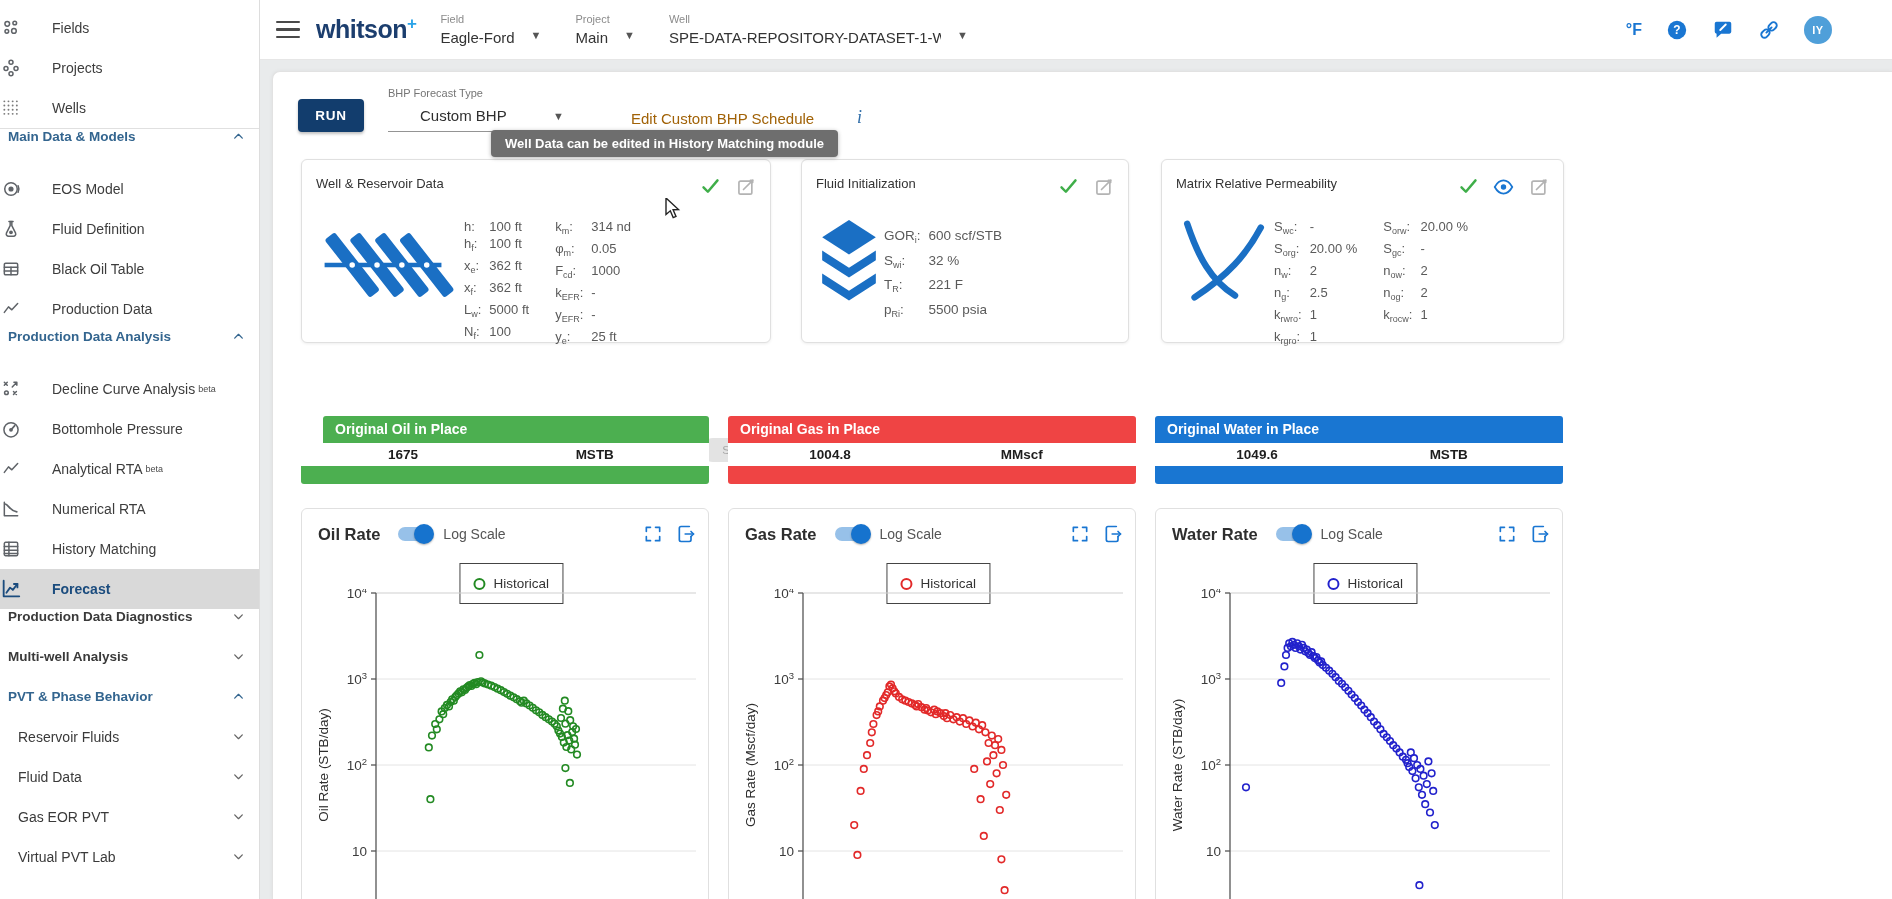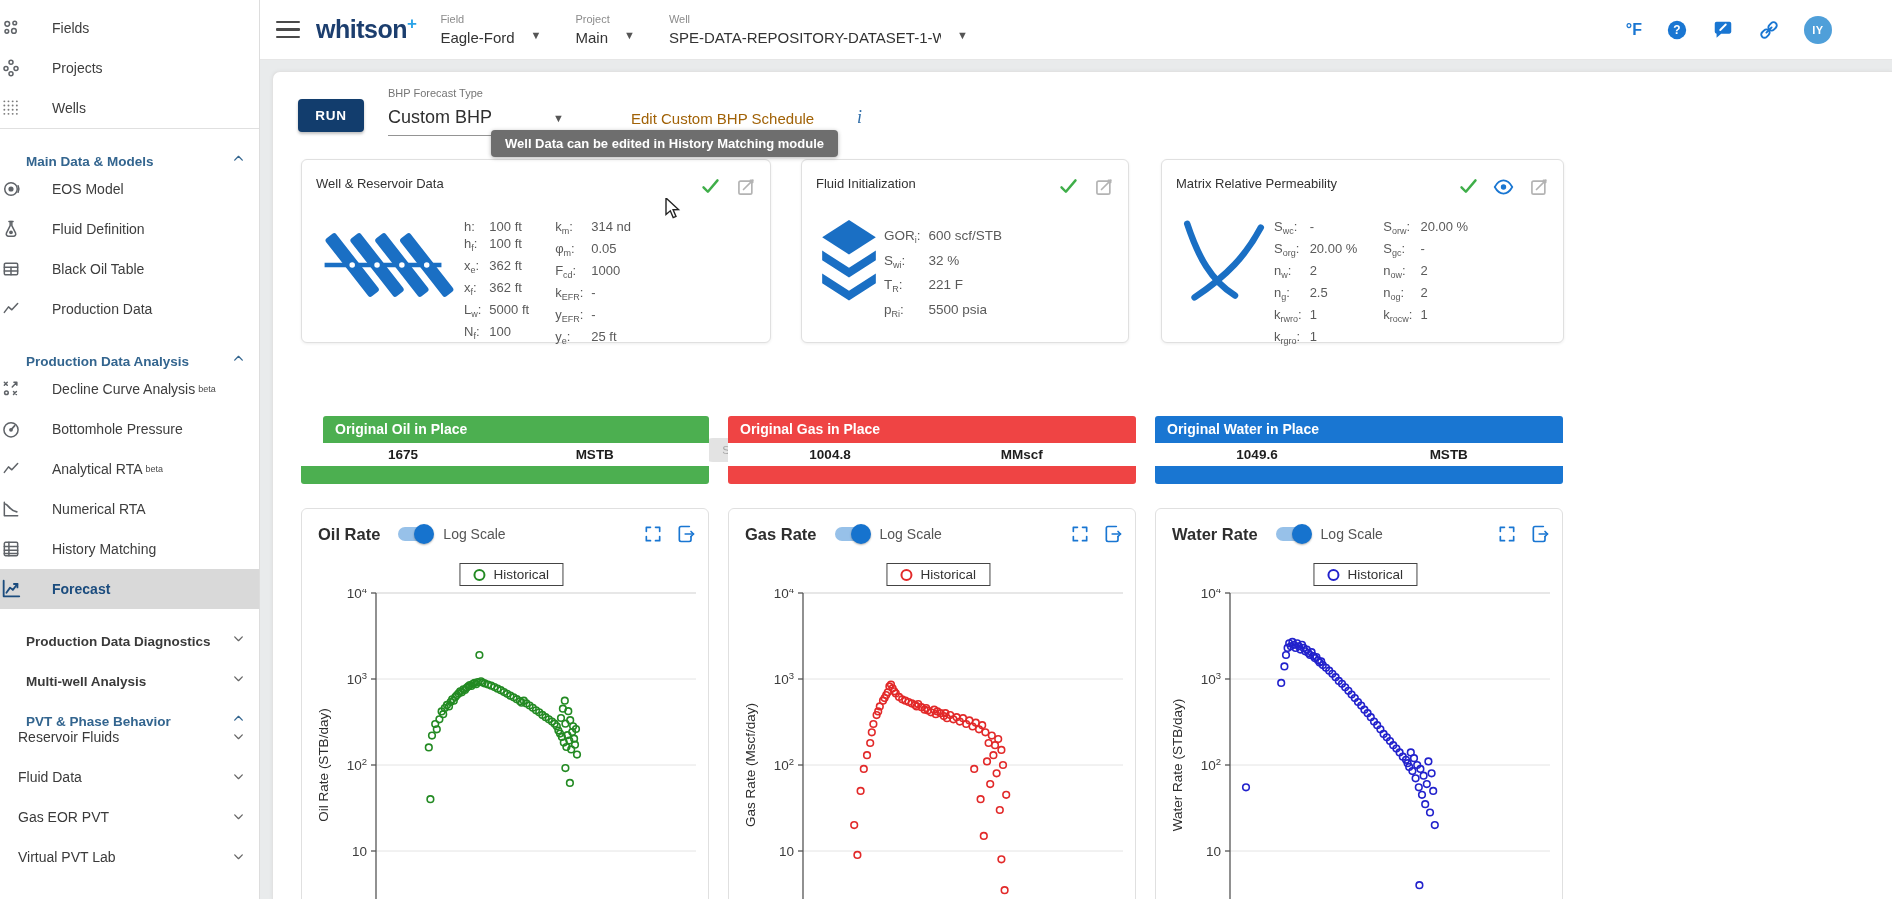--- a/index.html
+++ b/index.html
@@ -6,21 +6,21 @@
   .app{position:relative;width:1892px;height:899px;overflow:hidden;background:#e9ebec;}
 
   
   .sidebar{position:absolute;left:0;top:0;width:260px;height:899px;background:#fff;border-right:1px solid #ddd;z-index:30;padding-top:8px;box-sizing:border-box;}
   .side-row{display:flex;align-items:center;height:40px;cursor:pointer;}
   .side-row .sicon{width:22px;height:22px;margin-right:30px;display:flex;align-items:center;justify-content:center;flex:0 0 22px;}
   .side-row .slabel{font-size:14px;color:#3d3d3d;}
   .side-row.active{background:#d9d9d9;}
   .side-row.active .slabel{color:#1b4c7e;font-weight:bold;}
   .side-divider{height:1px;background:#e0e0e0;margin:0;}
-  .section-row{display:flex;align-items:flex-end;height:40px;padding:0 14px 0 26px;cursor:pointer;gap:20px;}
+  .section-row{display:flex;align-items:flex-start;height:40px;padding:0 14px 0 8px;cursor:pointer;gap:20px;}
   .section-row .slabel{font-size:13.5px;font-weight:bold;}
   .section-row.blue .slabel{color:#33658f;}
   .section-row.dark .slabel{color:#3a3a3a;}
   .section-row .chev{margin-left:auto;}
   .sub-row{display:flex;align-items:flex-start;height:40px;padding:0 14px 0 18px;cursor:pointer;}
   .sub-row .slabel{font-size:14px;color:#3a3a3a;}
   .sub-row .chev{margin-left:auto;}
   .beta{font-size:9px;vertical-align:super;margin-left:3px;color:#4a4a4a;}
 
   
@@ -42,21 +42,21 @@
   .avatar{width:28px;height:28px;border-radius:50%;background:#4f9fd9;color:#fff;font-size:11px;font-weight:bold;display:flex;align-items:center;justify-content:center;letter-spacing:.5px;cursor:pointer;}
 
   
   .main{position:absolute;left:260px;top:60px;right:0;bottom:0;background:#e9ebec;}
   .panel{position:absolute;left:12px;top:11px;right:0;bottom:0;background:#fff;border:1px solid #e2e2e2;border-right:none;border-bottom:none;border-radius:8px 0 0 0;box-shadow:0 0 4px rgba(0,0,0,.05);}
 
   .run-btn{position:absolute;left:25px;top:27px;width:66px;height:33px;background:#123d6d;color:#fff;font-weight:bold;font-size:13.5px;letter-spacing:.8px;border:none;border-radius:4px;cursor:pointer;box-shadow:0 2px 3px rgba(0,0,0,.25);font-family:inherit;}
   .bhp-group{position:absolute;left:115px;top:15px;width:176px;cursor:pointer;}
   .bhp-label{font-size:11px;color:#757575;}
   .bhp-value-row{display:flex;align-items:center;border-bottom:1px solid #949494;padding:5px 0 7px 0;margin-top:3px;}
-  .bhp-value{font-size:18px;color:#2f2f2f;flex:1;}
+  .bhp-value{font-size:15px;color:#2f2f2f;flex:1;margin-left:32px;}
   .bhp-caret{font-size:11px;color:#555;}
   .edit-link{position:absolute;left:358px;top:38px;font-size:15px;color:#a16207;cursor:pointer;}
   .info-i{position:absolute;left:584px;top:35px;font-family:"Liberation Serif",serif;font-style:italic;font-size:18px;color:#2f6da8;cursor:pointer;}
   .tooltip{position:absolute;left:218px;top:58px;height:27px;line-height:27px;padding:0 14px;background:#6e6e6e;color:#fff;font-size:13px;font-weight:bold;border-radius:4px;white-space:nowrap;z-index:40;box-shadow:0 1px 4px rgba(0,0,0,.3);}
   .cursor{position:absolute;left:392px;top:126px;z-index:50;}
 
   
   .card{position:absolute;top:87px;height:184px;background:#fff;border:1px solid #e0e0e0;border-radius:6px;box-shadow:0 1px 3px rgba(0,0,0,.07);box-sizing:border-box;}
   .card-title{position:absolute;left:14px;top:16px;font-size:13px;color:#333;}
   .card-status{position:absolute;top:16px;right:14px;display:flex;gap:14px;align-items:center;}
@@ -87,21 +87,21 @@
   
   .chart-panel{position:absolute;top:436px;width:408px;height:420px;background:#fff;border:1px solid #e0e0e0;border-radius:6px;box-sizing:border-box;}
   .chart-head{position:absolute;left:16px;top:12px;right:12px;height:26px;display:flex;align-items:center;}
   .chart-title{font-size:16.5px;font-weight:bold;color:#2e2e2e;}
   .switch{position:relative;width:36px;height:20px;display:inline-block;margin-left:18px;cursor:pointer;flex:0 0 36px;}
   .switch .track{position:absolute;left:0;top:3px;width:34px;height:14px;border-radius:7px;background:#97c1e9;}
   .switch .knob{position:absolute;right:0;top:0;width:20px;height:20px;border-radius:50%;background:#1673ce;box-shadow:0 1px 2px rgba(0,0,0,.3);}
   .switch-label{font-size:14px;color:#555;margin-left:9px;}
   .chart-icons{margin-left:auto;display:flex;gap:13px;}
   .chart-icons .ci{width:20px;height:20px;cursor:pointer;}
-  .legend{position:absolute;top:54px;left:50%;transform:translateX(-44%);border:1.5px solid #444;background:#fff;padding:3px 13px;font-size:13.5px;color:#333;display:flex;align-items:center;gap:8px;white-space:nowrap;}
+  .legend{position:absolute;top:54px;left:50%;transform:translateX(-44%);border:1.5px solid #444;background:#fff;padding:12px 13px;font-size:13.5px;color:#333;display:flex;align-items:center;gap:8px;white-space:nowrap;}
   .legend-marker{width:8px;height:8px;border-radius:50%;border:2px solid #000;background:#fff;flex:0 0 8px;}
   .plot{position:absolute;left:0;top:80px;}
 </style>
 </head>
 <body>
 
 <div class="app">
 
   <aside class="sidebar" id="sidebar">
       <div class="side-row">

